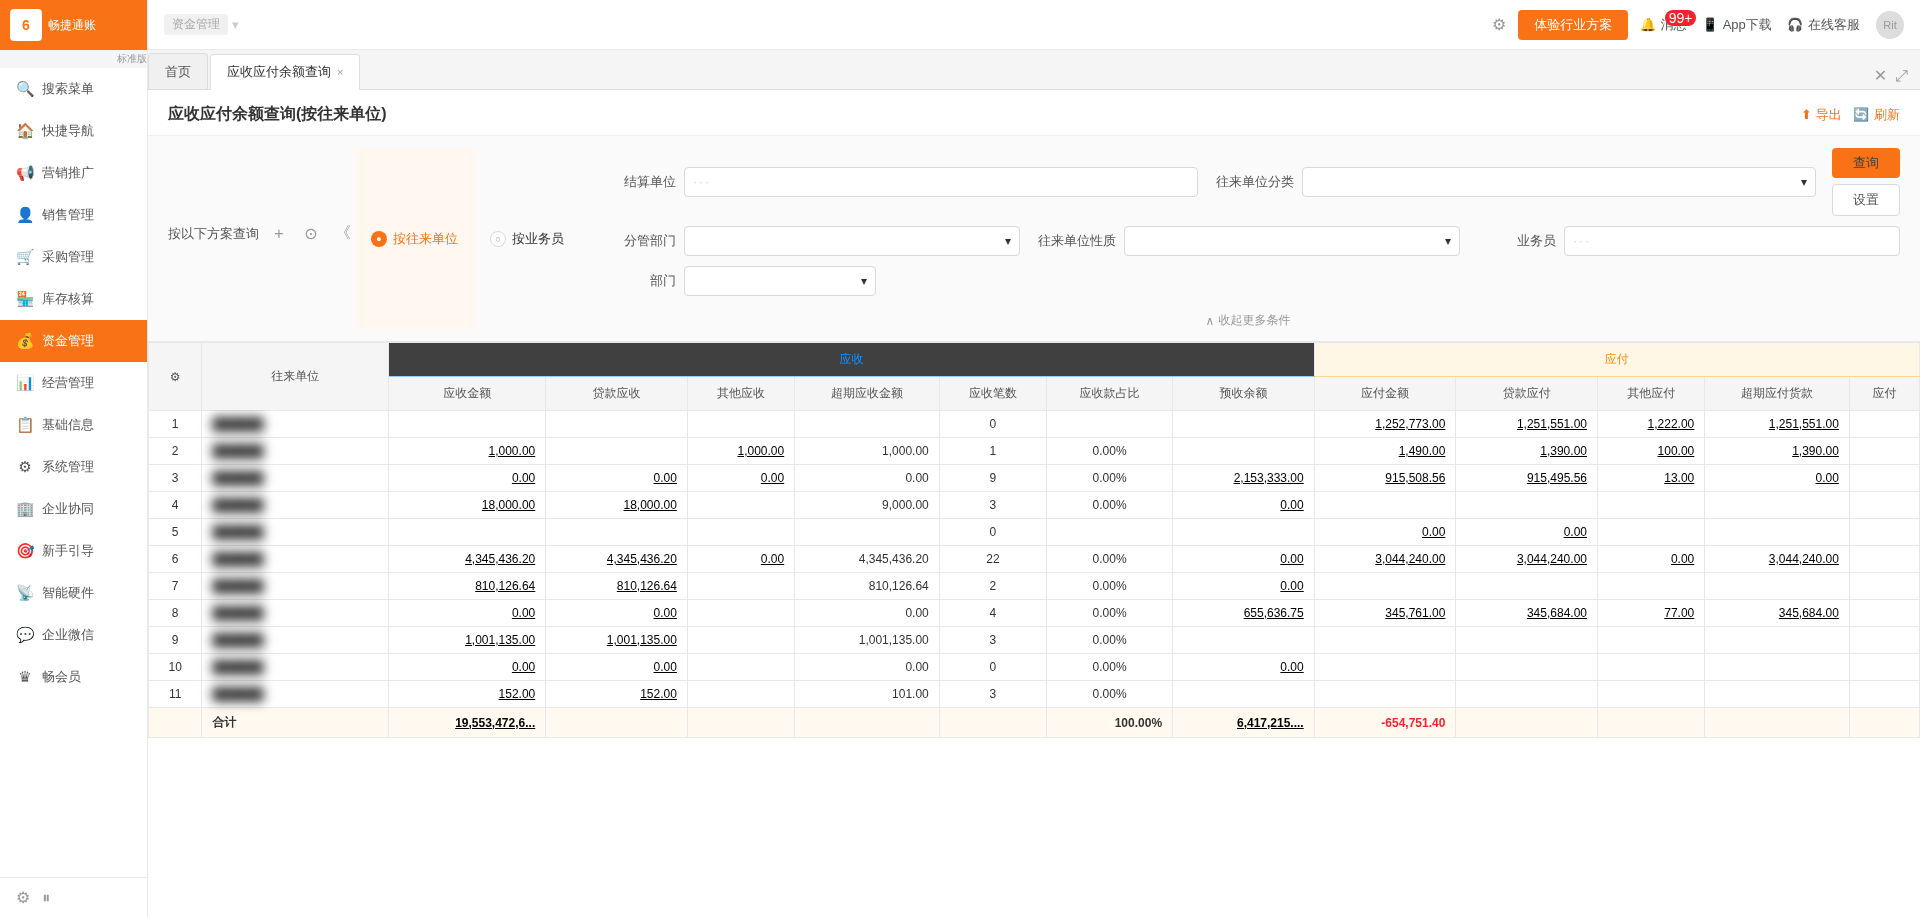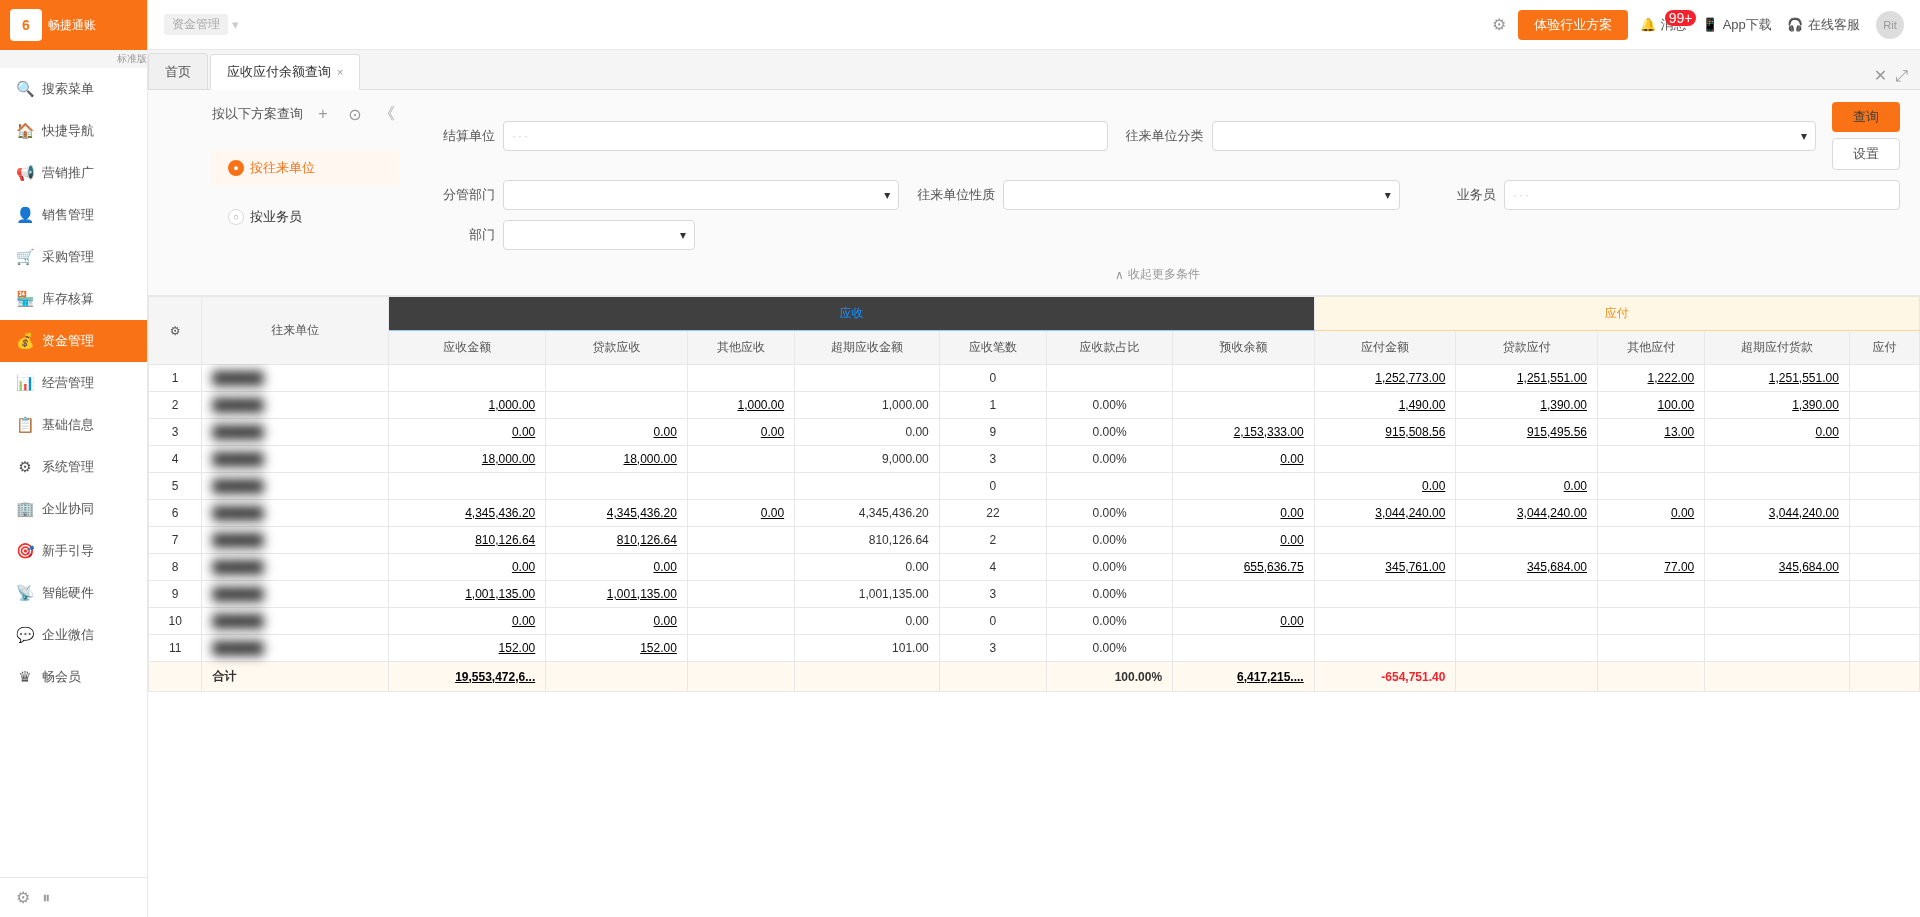--- a/index.html
+++ b/index.html
@@ -217,25 +217,38 @@
         <span class="tab-close">×</span>
       </div>
       <div class="tab-right">
         <span class="tab-action-icon">✕</span>
         <span class="tab-action-icon">⤢</span>
       </div>
     </div>
 
     <div class="page-content">
 
+      <div class="page-header">
+        <div class="page-title">应收应付余额查询(按往来单位)</div>
+        <div class="page-actions">
+          <div class="btn-export">
+            <span>⬆</span>
+            <span>导出</span>
+          </div>
+          <div class="btn-refresh">
+            <span>🔄</span>
+            <span>刷新</span>
+          </div>
+        </div>
+      </div>
 
       <div class="search-area">
         <div style="display:flex; gap:0;">
 
-          <div style="display:flex; flex-direction:column; gap:15px; min-width:130px;margin-left:44px;">
+          <div style="display:flex; flex-direction:row; gap:0; min-width:130px;">
             <div style="display:flex; align-items:center; gap:8px; margin-bottom:10px;">
               <span class="search-label">按以下方案查询</span>
               <span class="search-top-icon">+</span>
               <span class="search-top-icon">⊙</span>
               <span class="search-top-icon">《</span>
             </div>
             <div class="scheme-item active">
               <div class="scheme-dot">●</div>
               <span>按往来单位</span>
             </div>

